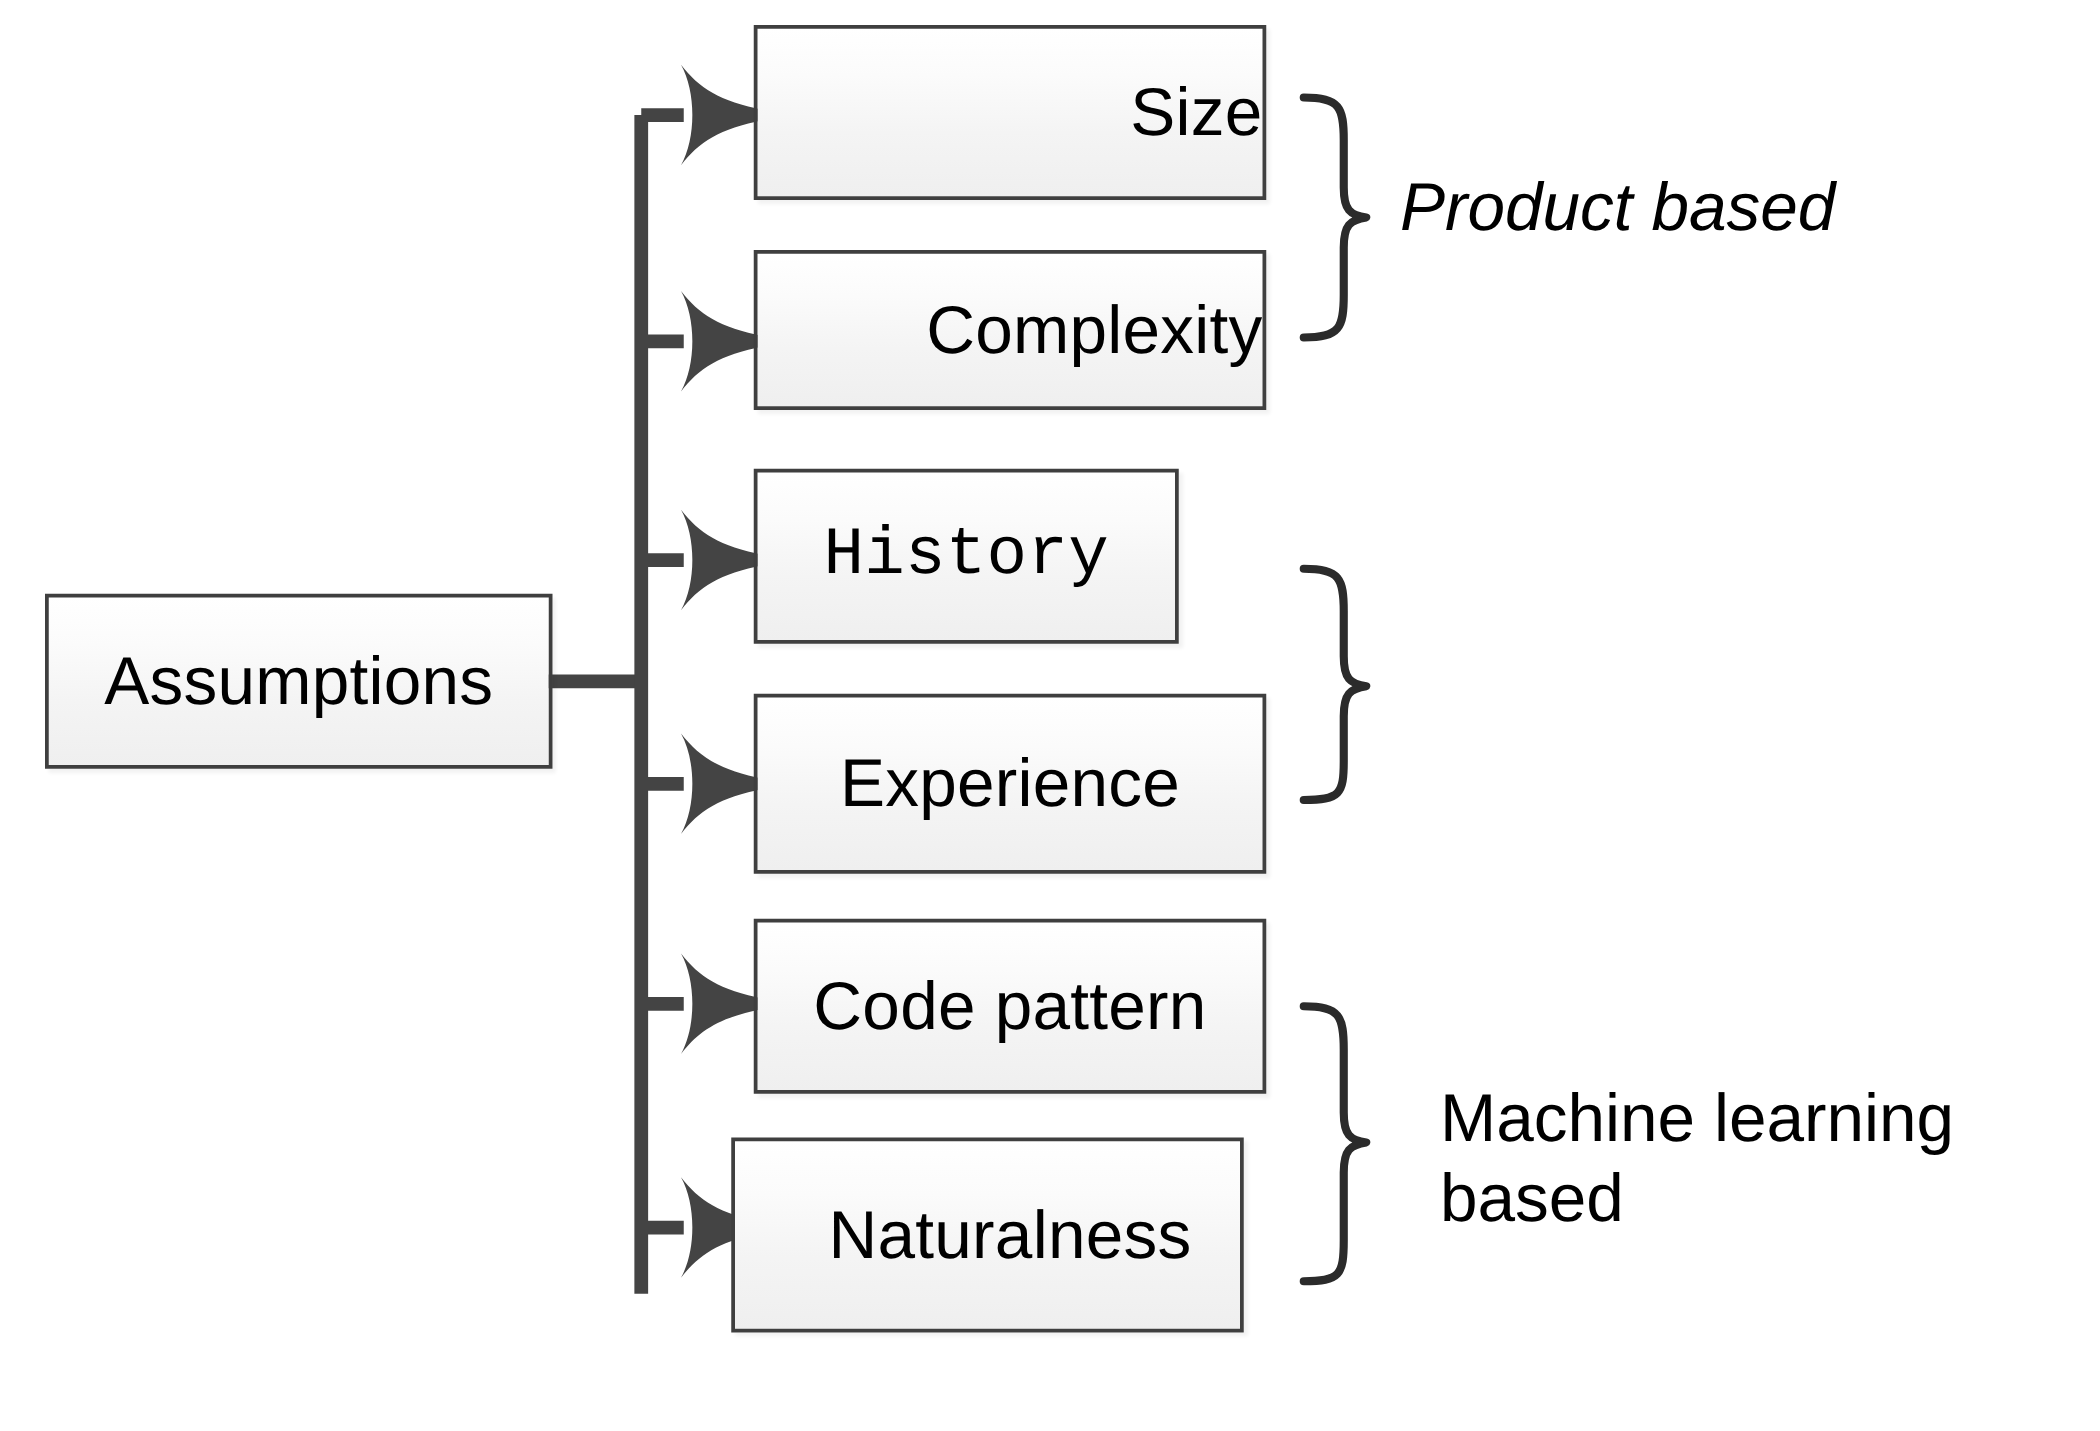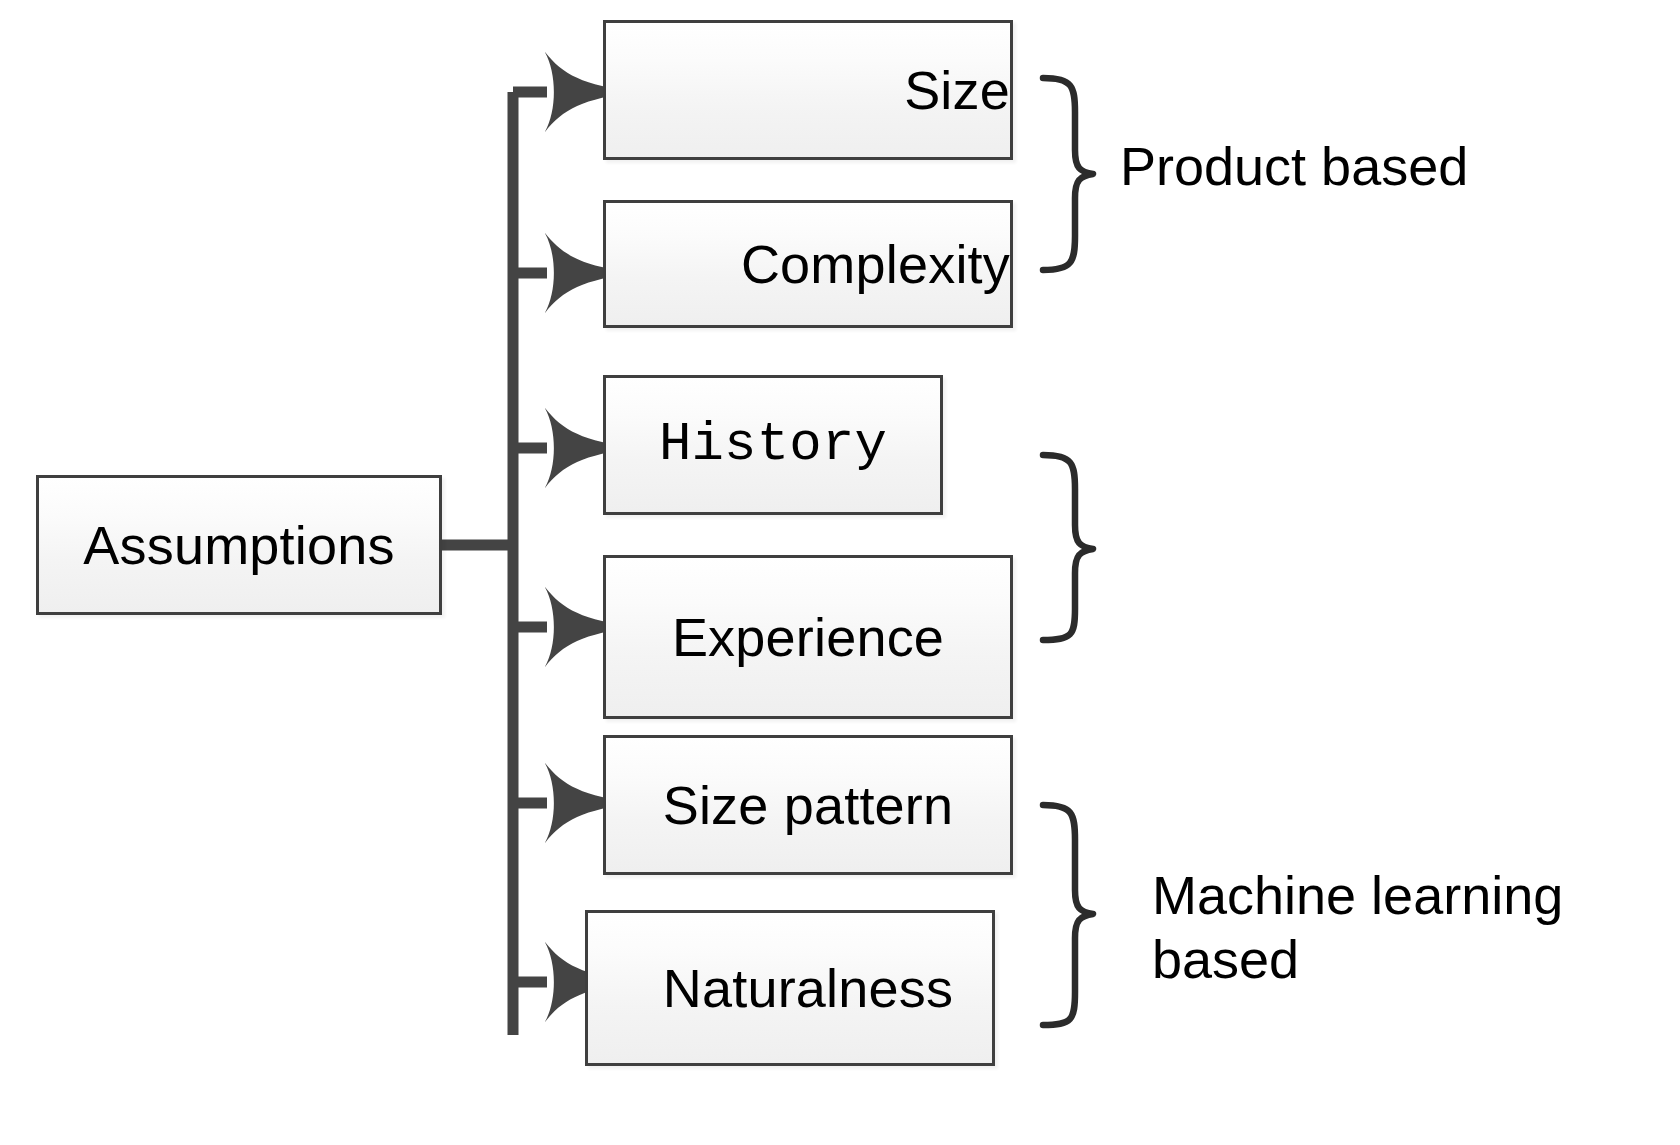--- a/index.html
+++ b/index.html
@@ -86,27 +86,27 @@
 
   <div class="node-box" id="node-0" style="left: 603px; top: 20px; width: 410px; height: 140px; justify-content: flex-end;">
     <span class="node-label">Size</span>
   </div>
   <div class="node-box" id="node-1" style="left: 603px; top: 200px; width: 410px; height: 128px; justify-content: flex-end;">
     <span class="node-label">Complexity</span>
   </div>
   <div class="node-box" id="node-2" style="left: 603px; top: 375px; width: 340px; height: 140px; font-family: Liberation Mono, monospace;">
     <span class="node-label">History</span>
   </div>
-  <div class="node-box" id="node-3" style="left: 603px; top: 555px; width: 410px; height: 164px;">
+  <div class="node-box" id="node-3" style="left: 603px; top: 555px; width: 410px; height: 144px;">
     <span class="node-label">Experience</span>
   </div>
   <div class="node-box" id="node-4" style="left: 603px; top: 735px; width: 410px; height: 140px;">
-    <span class="node-label">Size pattern</span>
+    <span class="node-label">Code pattern</span>
   </div>
   <div class="node-box" id="node-5" style="left: 585px; top: 910px; width: 410px; height: 156px; padding-left: 36px;">
     <span class="node-label">Naturalness</span>
   </div>
 
-  <div class="group-label" id="group-0" style="left: 1120px; top: 135px;">Product based</div>
+  <div class="group-label" id="group-0" style="left: 1120px; top: 135px; font-style: italic;">Product based</div>
   <div class="group-label" id="group-2" style="left: 1120px; top: 864px; margin-left: 32px;">Machine learning
 based</div>
 
 </div>
 
 </body></html>

